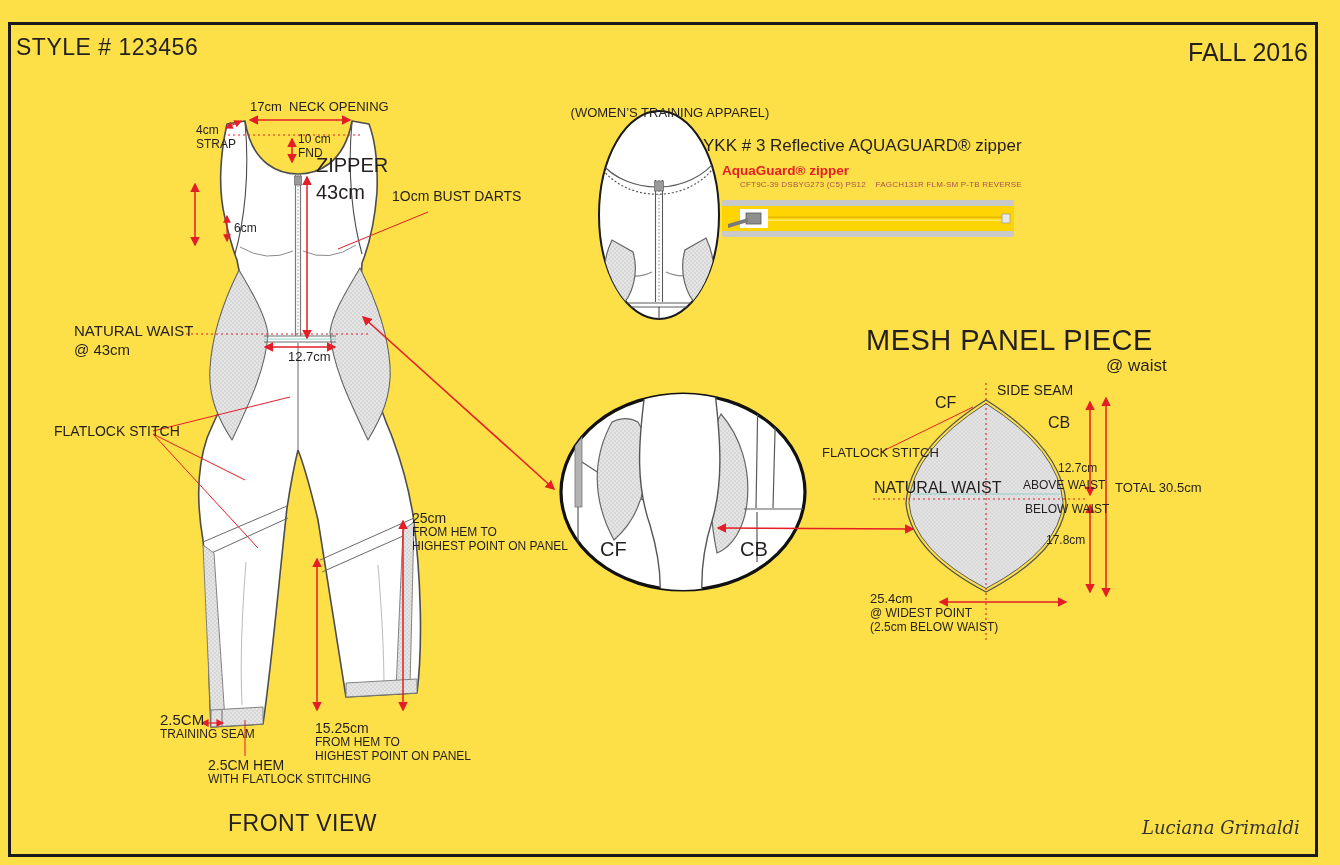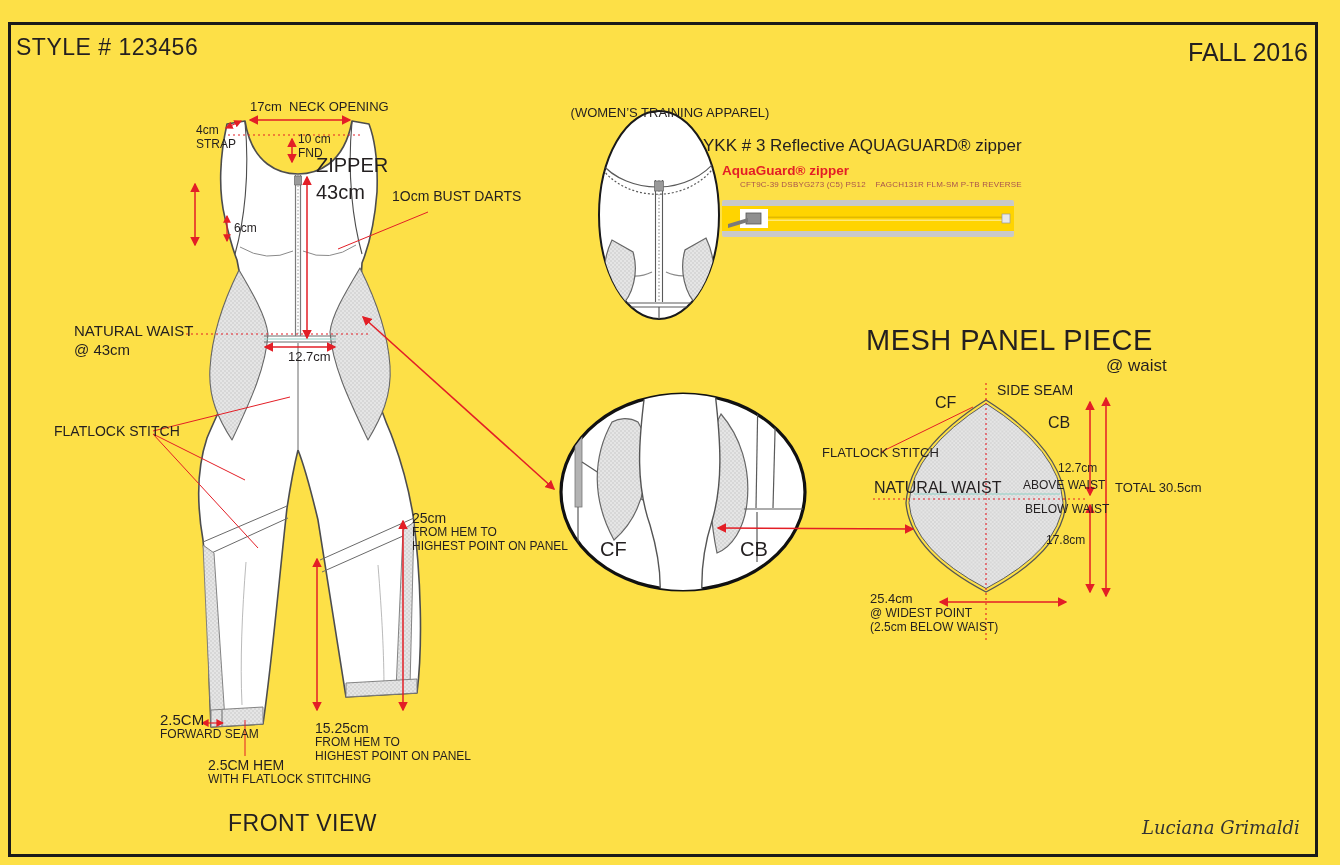--- a/index.html
+++ b/index.html
@@ -216,21 +216,21 @@
     <span class="s12">FROM HEM TO</span>
     <span class="s12">HIGHEST POINT ON PANEL</span>
   </div>
   <div class="lbl block txt-over" style="left:315px;top:720px;">
     <span class="s17">15.25cm</span>
     <span class="s12">FROM HEM TO</span>
     <span class="s12">HIGHEST POINT ON PANEL</span>
   </div>
   <div class="lbl block txt-over" style="left:160px;top:711px;">
     <span class="s15">2.5CM</span>
-    <span class="s12">FORWARD SEAM</span>
+    <span class="s12">TRAINING SEAM</span>
   </div>
   <div class="lbl block txt-over" style="left:208px;top:757px;">
     <span class="s17">2.5CM HEM</span>
     <span class="s12">WITH FLATLOCK STITCHING</span>
   </div>
   <div class="lbl front-caption txt-over">FRONT VIEW</div>
 
   <div class="lbl ykk txt-over">YKK # 3 Reflective AQUAGUARD® zipper</div>
   <div class="lbl aq-name txt-over">AquaGuard® zipper</div>
   <div class="lbl aq-code txt-over">CFT9C-39 DSBYG273 (C5) PS12 &nbsp;&nbsp; FAGCH131R FLM-SM P-TB REVERSE</div>

